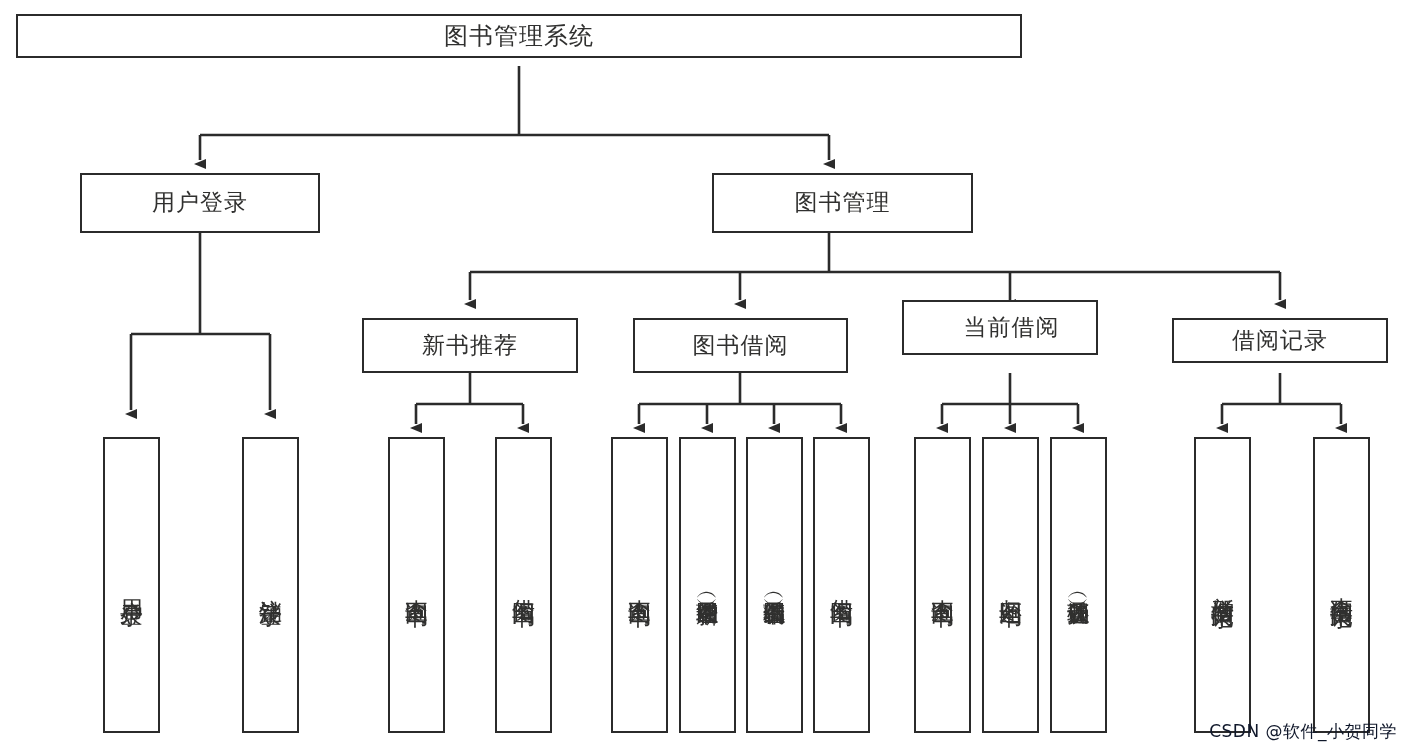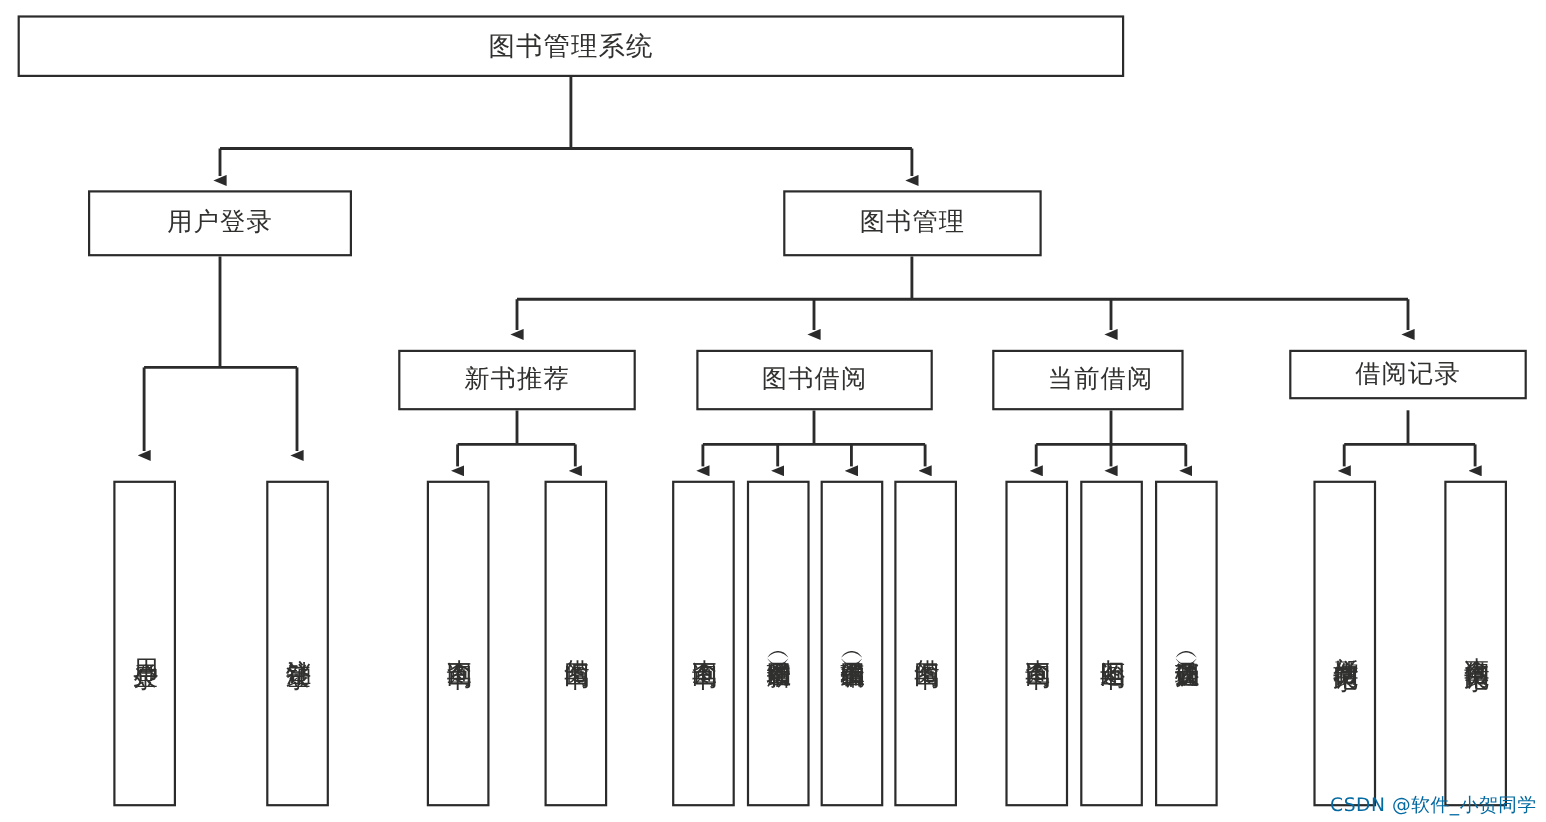--- a/index.html
+++ b/index.html
@@ -63,21 +63,21 @@
   .vert-label.tight {
     letter-spacing: 0px;
     line-height: 1.06;
     font-size: 22px;
   }
   .watermark {
     position: absolute;
     right: 8px;
     bottom: 4px;
     font-size: 17px;
-    color: #0369a1;
+    color: #0f172a;
     letter-spacing: 0.5px;
     white-space: nowrap;
   }
 </style>
 </head>
 <body>
 
 <div id="canvas">
 
   <svg id="wires" viewBox="0 0 1405 747">
@@ -123,38 +123,38 @@
       <path d="M1010,404 L1010,424" marker-end="url(#arrowhead)"></path>
       <path d="M1078,404 L1078,424" marker-end="url(#arrowhead)"></path>
 
       <path d="M1280,373 L1280,404"></path>
       <path d="M1222,404 L1341,404"></path>
       <path d="M1222,404 L1222,424" marker-end="url(#arrowhead)"></path>
       <path d="M1341,404 L1341,424" marker-end="url(#arrowhead)"></path>
     </g>
   </svg>
 
-  <div class="node horiz root" style="left:16px; top:14px; width:1006px; height:56px;">
+  <div class="node horiz root" style="left:16px; top:14px; width:1006px; height:44px;">
     <span>图书管理系统</span>
   </div>
 
   <div class="node horiz" style="left:80px; top:173px; width:240px; height:60px;">
     <span>用户登录</span>
   </div>
-  <div class="node horiz" style="left:712px; top:173px; width:235px; height:60px;">
+  <div class="node horiz" style="left:712px; top:173px; width:261px; height:60px;">
     <span>图书管理</span>
   </div>
 
   <div class="node horiz" style="left:633px; top:318px; width:215px; height:55px;">
     <span>图书借阅</span>
   </div>
   <div class="node horiz" style="left:362px; top:318px; width:216px; height:55px;">
     <span>新书推荐</span>
   </div>
-  <div class="node horiz" style="left:902px; top:318px; width:174px; height:55px;padding-left:23px;">
+  <div class="node horiz" style="left:902px; top:300px; width:196px; height:55px;padding-left:23px;">
     <span>当前借阅</span>
   </div>
   <div class="node horiz" style="left:1172px; top:318px; width:216px; height:45px;">
     <span>借阅记录</span>
   </div>
 
   <div class="node vert" style="left:103px; top:437px; width:57px; height:296px;">
     <span class="vert-label">用户登录</span>
   </div>
   <div class="node vert" style="left:242px; top:437px; width:57px; height:296px;">

